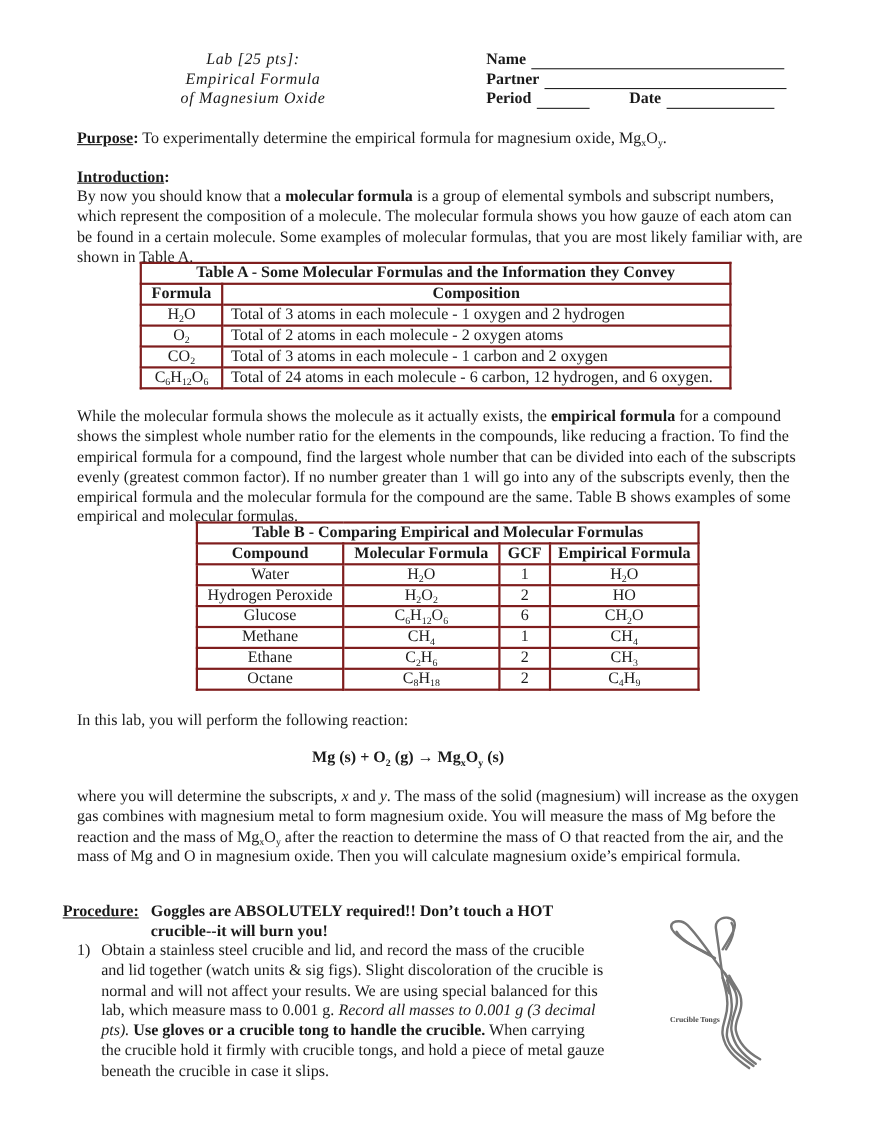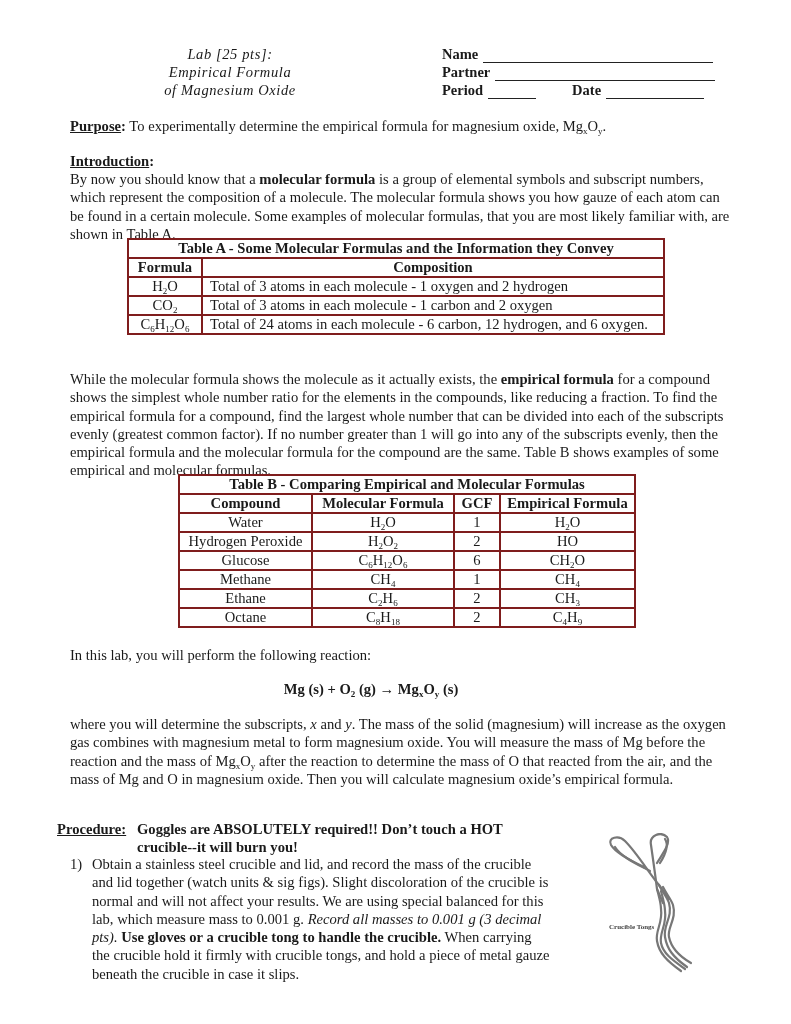--- a/index.html
+++ b/index.html
@@ -83,20 +83,24 @@
       </tr>
     <tr>
       <th>Formula</th>
       <th>Composition</th>
     </tr>
   </thead>
   <tbody id="tA-body">
       <tr>
         <td class="f">H<sub>2</sub>O</td>
         <td class="c">Total of 3 atoms in each molecule - 1 oxygen and 2 hydrogen</td>
+      </tr>
+      <tr>
+        <td class="f">O<sub>2</sub></td>
+        <td class="c">Total of 2 atoms in each molecule - 2 oxygen atoms</td>
       </tr>
       <tr>
         <td class="f">CO<sub>2</sub></td>
         <td class="c">Total of 3 atoms in each molecule - 1 carbon and 2 oxygen</td>
       </tr>
       <tr>
         <td class="f">C<sub>6</sub>H<sub>12</sub>O<sub>6</sub></td>
         <td class="c">Total of 24 atoms in each molecule - 6 carbon, 12 hydrogen, and 6 oxygen.</td>
       </tr>
     </tbody>

